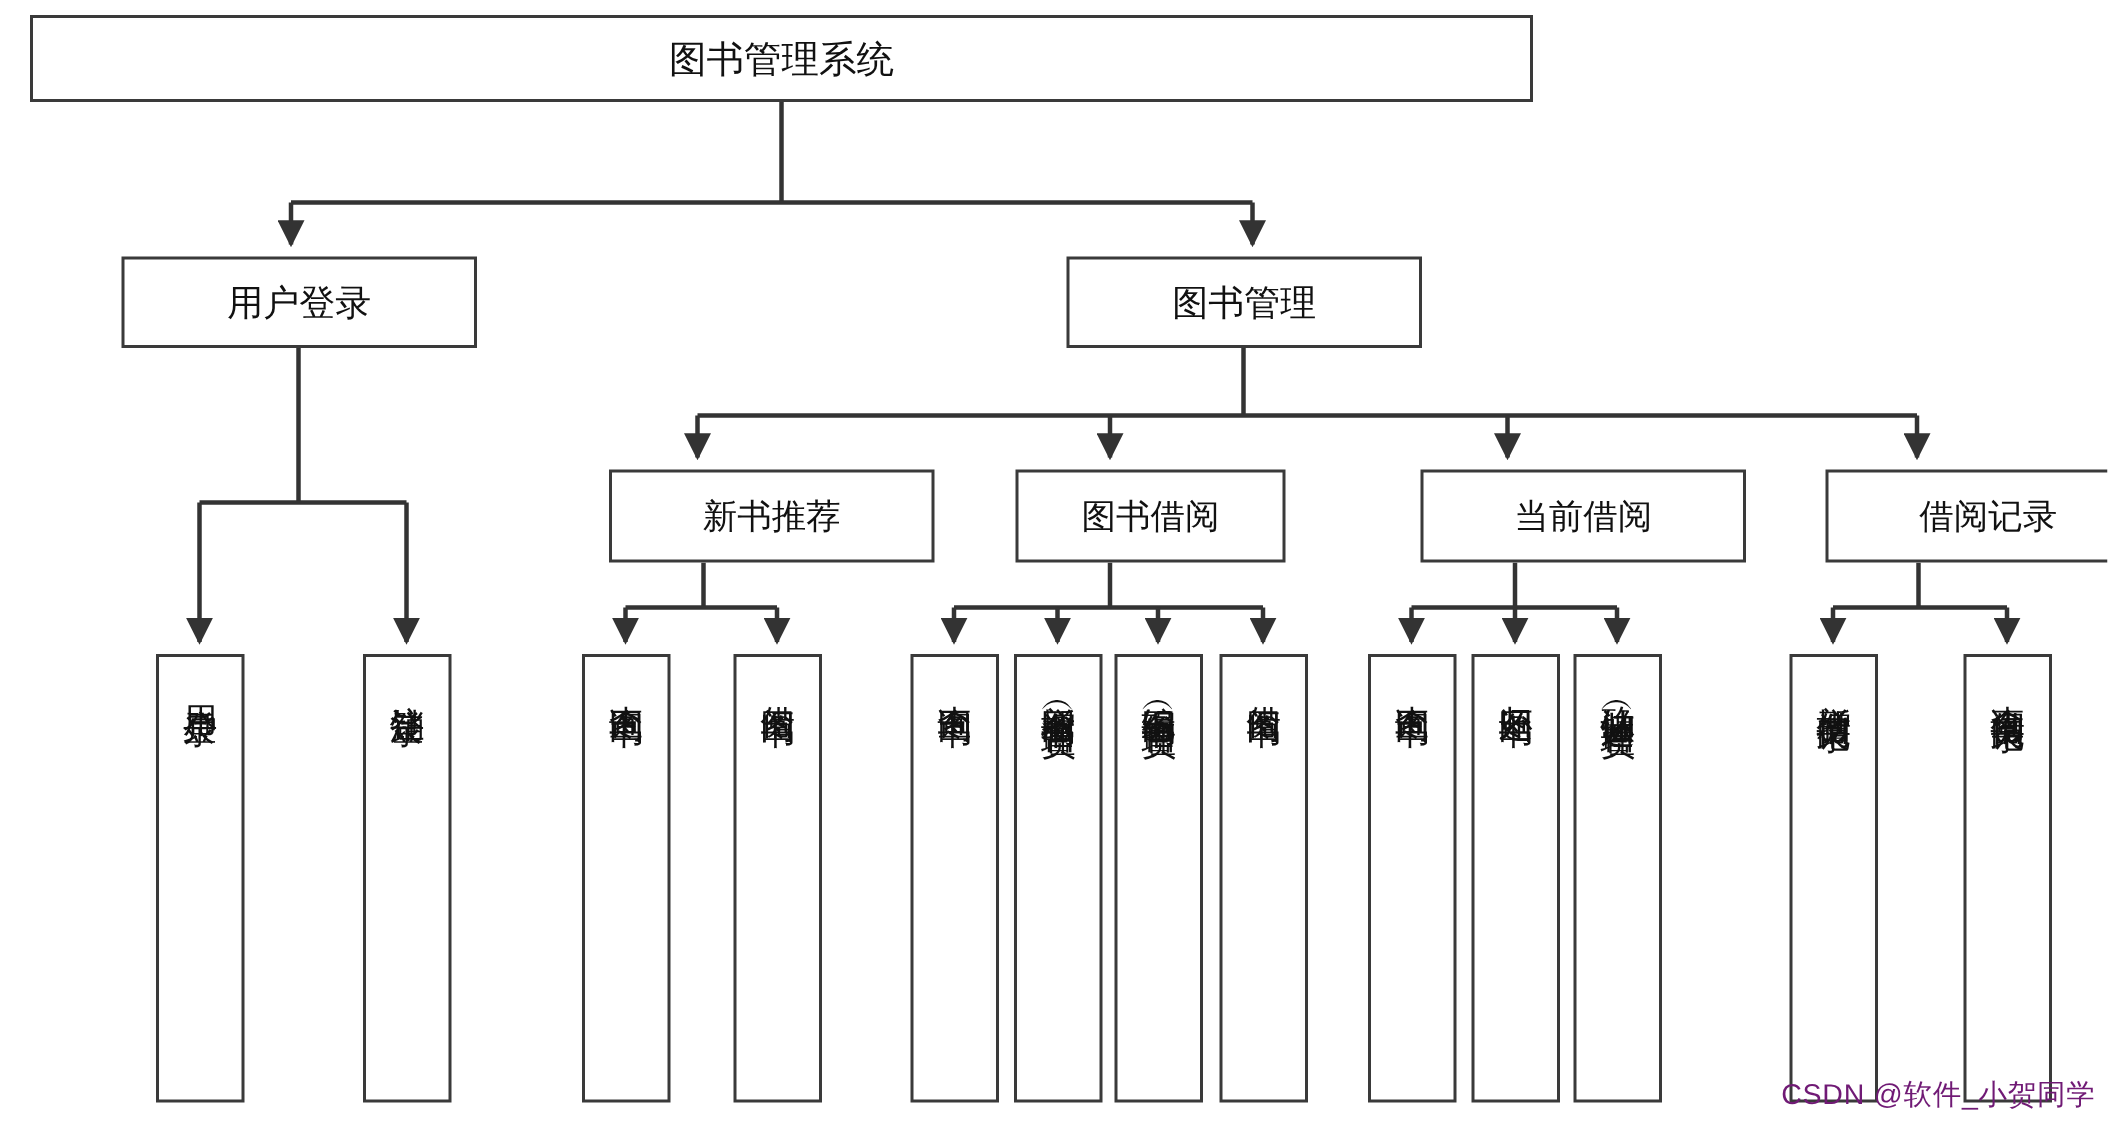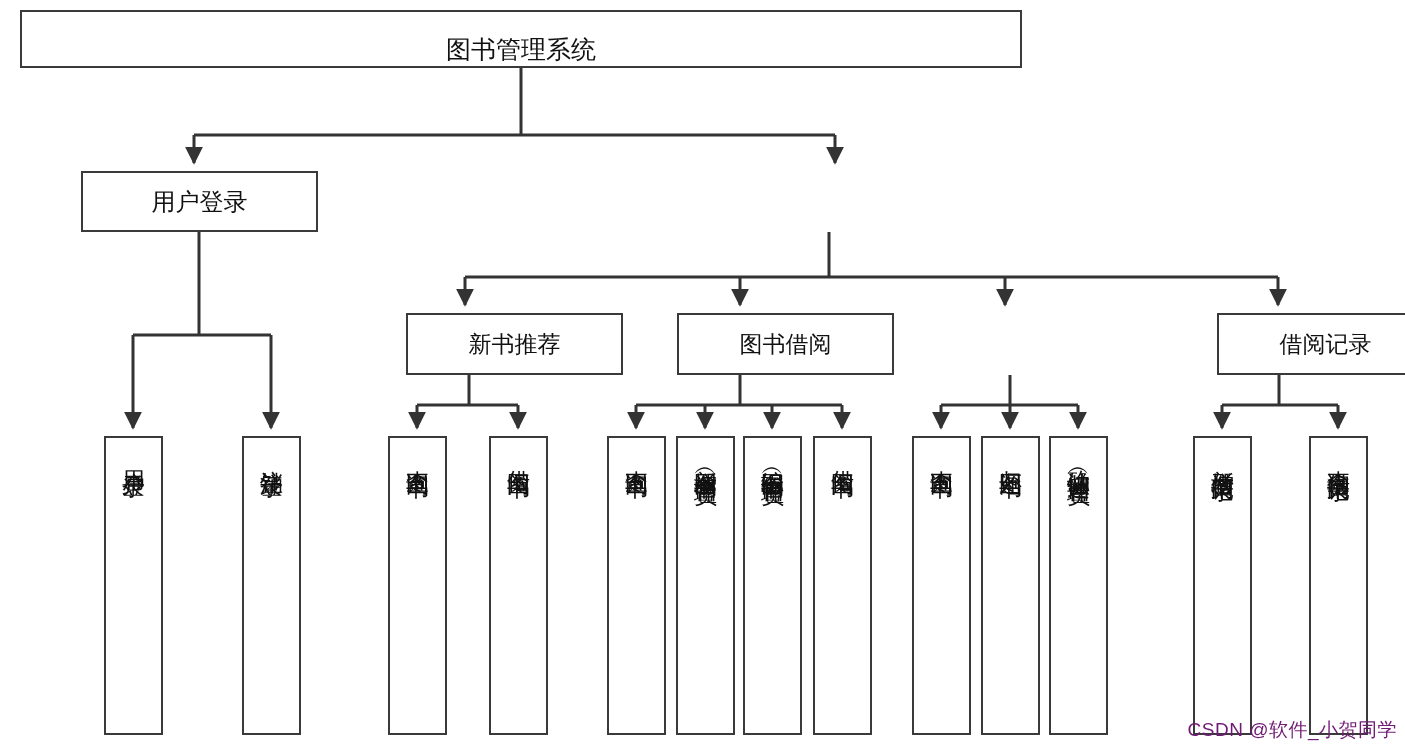--- a/index.html
+++ b/index.html
@@ -120,37 +120,43 @@
       <path d="M 1010 405 L 1010 428" marker-end="url(#arrow)"></path>
       <path d="M 1078 405 L 1078 428" marker-end="url(#arrow)"></path>
 
       <path d="M 1279 375 L 1279 405"></path>
       <path d="M 1222 405 L 1338 405"></path>
       <path d="M 1222 405 L 1222 428" marker-end="url(#arrow)"></path>
       <path d="M 1338 405 L 1338 428" marker-end="url(#arrow)"></path>
     </g>
   </svg>
 
-  <div class="node root" style="left:20px; top:10px; width:1002px; height:58px;align-items:flex-end;">
+  <div class="node root" style="left:20px; top:10px; width:1002px; height:58px;">
     <span>图书管理系统</span>
   </div>
 
   <div class="node l2" style="left:81px; top:171px; width:237px; height:61px;">
     <span>用户登录</span>
   </div>
 
+  <div class="node l2" style="left:711px; top:171px; width:237px; height:61px;">
+    <span>图书管理</span>
+  </div>
 
   <div class="node l3" style="left:361px; top:313px; width:217px; height:62px;">
     <span>新书推荐</span>
   </div>
 
-  <div class="node l3" style="left:632px; top:313px; width:217px; height:62px;">
+  <div class="node l3" style="left:632px; top:313px; width:180px; height:62px;">
     <span>图书借阅</span>
   </div>
 
+  <div class="node l3" style="left:902px; top:313px; width:217px; height:62px;">
+    <span>当前借阅</span>
+  </div>
 
   <div class="node l3" style="left:1172px; top:313px; width:217px; height:62px;font-family:Liberation Serif, serif;">
     <span>借阅记录</span>
   </div>
 
   <div class="node leaf" style="left:104px; top:436px; width:59px; height:299px;">
     <span class="vtext">用户登录</span>
   </div>
 
   <div class="node leaf" style="left:242px; top:436px; width:59px; height:299px;">

